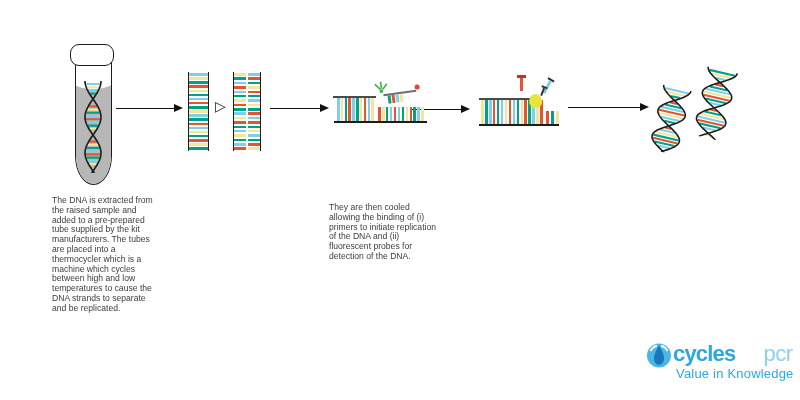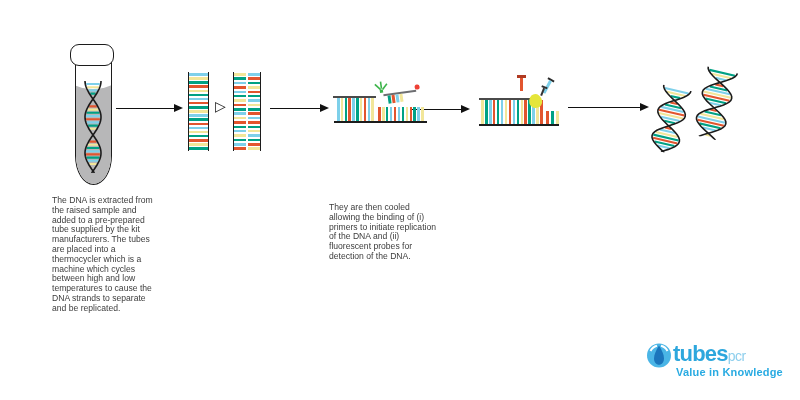--- a/index.html
+++ b/index.html
@@ -33,22 +33,22 @@
   .nt{position:absolute;}
   .nt .cap{position:absolute;left:0;top:0;}
   .nt .stem{position:absolute;}
   .enzyme{position:absolute;border-radius:50% 50% 50% 50%/58% 58% 44% 44%;}
   
   .probe{position:absolute;}
   .dot{position:absolute;border-radius:50%;}
   
   .logo-word{position:absolute;white-space:nowrap;}
   .logo-brand{font-size:22px;font-weight:bold;color:#2da7dd;letter-spacing:-0.8px;}
-  .logo-suffix{font-size:14px;font-weight:400;color:#8ecfed;letter-spacing:-0.5px;}
-  .logo-tagline{position:absolute;font-size:11px;font-weight:bold;color:#29abe2;letter-spacing:0.2px;}
+  .logo-suffix{font-size:22px;font-weight:400;color:#8ecfed;letter-spacing:-0.5px;margin-left:28px;}
+  .logo-tagline{position:absolute;font-size:13px;font-weight:normal;color:#29abe2;letter-spacing:0.2px;}
   .corner-marker{position:absolute;left:11px;top:9px;width:17px;height:19px;}
 </style>
 </head>
 <body>
 
 <div class="stage">
 
   <div class="corner-marker"></div>
 
   <div>
@@ -305,18 +305,18 @@
   <div class="caption" style="left:329px;top:196px;width:108px;margin-top:7px;">They are then cooled allowing the binding of (i) primers to initiate replication of the DNA and (ii) fluorescent probes for detection of the DNA.</div>
 
   <div>
     <svg class="abs" style="left:646px;top:342px;" width="26" height="27" viewBox="0 0 26 27">
       <circle cx="13" cy="13.5" r="12" fill="#4ab5e6"></circle>
       <path d="M13 3.5 C10 8.5 8 12.5 8 16.5 C8 20.2 10.2 22.8 13 22.8 C15.8 22.8 18 20.2 18 16.5 C18 12.5 16 8.5 13 3.5 Z" fill="#1b75bc"></path>
       <path d="M4.5 9 A10 10 0 0 1 11 3.7" stroke="#fff" stroke-width="2" fill="none"></path>
       <path d="M21.5 9 A10 10 0 0 0 15 3.7" stroke="#fff" stroke-width="2" fill="none"></path>
     </svg>
     <div class="logo-word" style="left:673px;top:341px;">
-      <span class="logo-brand">tubes</span><span class="logo-suffix">pcr</span>
+      <span class="logo-brand">cycles</span><span class="logo-suffix">pcr</span>
     </div>
     <div class="logo-tagline" style="left:676px;top:366px;">Value in Knowledge</div>
   </div>
 
 </div>
 
 </body></html>

